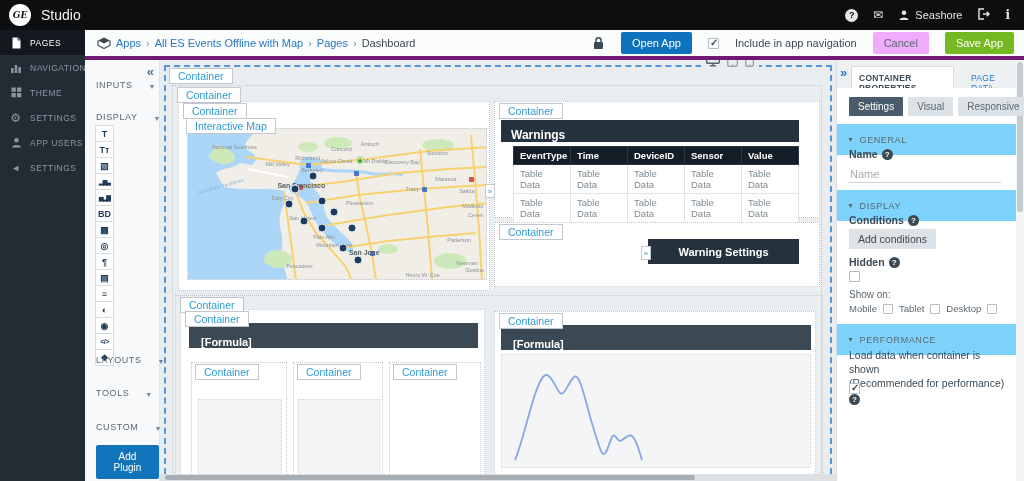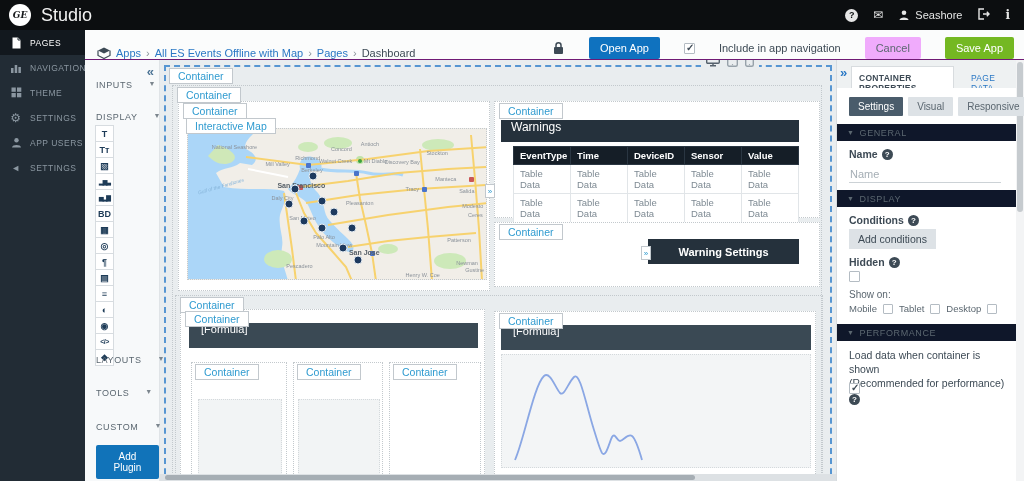--- a/index.html
+++ b/index.html
@@ -2,69 +2,69 @@
 <html><head>
 <meta charset="utf-8">
 <style>
   *{box-sizing:border-box;margin:0;padding:0}
   html,body{width:1024px;height:481px;overflow:hidden}
   body{font-family:"Liberation Sans",sans-serif;font-size:11px;color:#3d4a55;background:#e9edef;position:relative}
 
   
   .topbar{position:absolute;top:0;left:0;right:0;height:30px;background:#0c0e10;display:flex;align-items:center;color:#fff;z-index:30}
   .ge-logo{width:22px;height:22px;border-radius:50%;background:#fff;color:#16181a;display:flex;align-items:center;justify-content:center;font:italic bold 9px "DejaVu Serif",serif;margin-left:9px}
-  .brand{margin-left:10px;font-size:18px;color:#f2f2f2}
+  .brand{margin-left:10px;font-size:14px;color:#f2f2f2}
   .topbar-right{margin-left:auto;display:flex;align-items:center;gap:15px;margin-right:14px;color:#e6e6e6}
   .circle-q{width:13px;height:13px;border-radius:50%;background:#e6e6e6;color:#0c0e10;font-size:9px;font-weight:bold;display:flex;align-items:center;justify-content:center}
   .ticon{font-size:12px;line-height:1}
   .userchip{display:flex;align-items:center;gap:5px;font-size:11px}
   .info-i{font:bold 12px "DejaVu Serif",serif}
 
   
-  .actionbar{position:absolute;top:30px;left:85px;right:0;height:30px;background:#fbfcfc;border-bottom:1px solid #701a75;display:flex;align-items:flex-end;z-index:20}
+  .actionbar{position:absolute;top:30px;left:85px;right:0;height:30px;background:#fbfcfc;border-bottom:4px solid #701a75;display:flex;align-items:center;z-index:20}
   .breadcrumb{display:flex;align-items:center;gap:5px;margin-left:12px;font-size:11px}
   .crumb-link{color:#2a78c5;cursor:pointer}
   .crumb-sep{color:#8a939a}
   .crumb-current{color:#3d4a55}
-  .ab-right{margin-left:auto;display:flex;align-items:center;gap:24px;margin-right:10px}
+  .ab-right{margin-left:auto;display:flex;align-items:center;gap:16px;margin-right:10px}
   .btn{border:none;border-radius:2px;font-family:inherit;font-size:11px;padding:5px 11px;cursor:pointer}
   .btn-open{background:#0f72bf;color:#fff}
   .btn-cancel{background:#f0abfc;color:#5b6770}
   .btn-save{background:#74b822;color:#fff}
   .cb{width:11px;height:11px;border:1px solid #b4bcc3;background:#fff;display:inline-block;border-radius:1px;position:relative;flex:none;cursor:pointer}
   .cb.checked::after{content:"✓";position:absolute;top:-2px;left:1px;font-size:10px;font-weight:bold;color:#3d4a55}
   .inc-label{font-size:11px;color:#3d4a55}
 
   
   .sidebar{position:absolute;top:30px;left:0;width:85px;bottom:0;background:#222c35;z-index:25}
   .side-item{height:25px;display:flex;align-items:center;gap:8px;padding-left:10px;color:#8b97a1;font-size:8.5px;letter-spacing:.5px;cursor:pointer}
   .side-item.active{background:#12181e;color:#fff}
   .side-ic{width:12px;display:flex;justify-content:center;flex:none}
   .side-ic svg{display:block}
 
   
   .palette{position:absolute;top:60px;left:85px;width:75px;bottom:0;background:#f7f9fa;border-right:1px solid #e0e4e7;z-index:10}
   .pal-collapse{position:absolute;top:4px;right:5px;color:#4c7495;font-size:13px;font-weight:bold;cursor:pointer}
-  .pal-sec{position:absolute;left:11px;color:#5b6770;font-size:9px;letter-spacing:.6px;display:flex;align-items:flex-start;gap:16px;cursor:pointer}
+  .pal-sec{position:absolute;left:11px;color:#5b6770;font-size:9px;letter-spacing:.6px;display:flex;align-items:flex-end;gap:16px;cursor:pointer}
   .pal-sec .arr{font-size:7px;color:#7c868e}
   .tools{position:absolute;left:10px;top:66px;width:19px}
   .tool-btn{width:19px;height:17px;background:#fff;border:1px solid #d7dce0;margin-top:-1px;display:flex;align-items:center;justify-content:center;font-size:9px;font-weight:bold;color:#1d3b57;cursor:pointer}
   .tool-btn.tiny{font-size:6px;letter-spacing:-1px}
   .tool-btn.code{font-size:7px;letter-spacing:-.5px}
   .btn-plugin{position:absolute;left:11px;top:385px;background:#1173b9;color:#fff;border:none;border-radius:2px;font-size:10px;padding:6px 9px;cursor:pointer;font-family:inherit}
 
   
   .canvas{position:absolute;top:60px;left:160px;right:188px;bottom:0;background:#e9edef;overflow:hidden;z-index:1}
   .ctab{position:absolute;background:#fff;border:1px solid #c2c8cd;color:#2f9bd0;font-size:10.5px;padding:1px 8px;white-space:nowrap;z-index:3;cursor:pointer}
   .devices{position:absolute;top:-6px;left:541px;display:flex;gap:7px;align-items:center;background:#e9edef;padding:0 5px;z-index:5}
   .dev{cursor:pointer;color:#97a2aa;display:flex}
   .dev.active{color:#55616c}
   .outer-container{position:absolute;left:4px;top:5px;width:668px;height:520px;border:2px dashed #5796d2}
   .dotted{border:1px dotted #c3c9cd;position:absolute;background:transparent}
-  .darkbar{position:absolute;background:#25313c;color:#fff;font-weight:normal;display:flex;align-items:flex-start}
+  .darkbar{position:absolute;background:#25313c;color:#fff;font-weight:bold;display:flex;align-items:flex-end}
   .fbar{background:#3a4954}
   .wtable{position:absolute;border-collapse:collapse;table-layout:fixed}
   .wtable th{background:#151e27;color:#fff;font-size:9.5px;text-align:left;padding:3px 6px;border:1px solid #2a3642;font-weight:bold}
   .wtable td{background:#fff;color:#7e8a93;font-size:9.5px;padding:3px 6px;border:1px solid #e1e5e8}
   .dark-btn{position:absolute;height:25px;background:#25313c;color:#fff;font-weight:bold;font-size:11px;display:flex;align-items:center;justify-content:center;cursor:pointer}
   .handle{position:absolute;width:10px;height:14px;background:#fff;border:1px solid #c2c8cd;color:#2f9bd0;font-size:8px;display:flex;align-items:center;justify-content:center;cursor:pointer;z-index:4}
   .mapbox{position:absolute;border:1px dotted #c3c9cd;overflow:hidden;background:#f1eee8;cursor:pointer}
   .mapbox svg.geo{position:absolute;inset:0}
   .map-label{position:absolute;font-size:5.5px;color:#8a9199;white-space:nowrap;z-index:2}
   .map-label.big{font-size:7px;font-weight:bold;color:#565f67}
@@ -80,21 +80,21 @@
   .rpanel{position:absolute;top:60px;right:8px;width:180px;bottom:0;background:#eef1f2;border-left:1px solid #d8dcdf;z-index:10}
   .panel-expand{position:absolute;top:5px;left:3px;color:#2a78c5;font-size:13px;font-weight:bold;cursor:pointer}
   .ptabs{position:absolute;top:6px;left:14px;display:flex;align-items:flex-end;gap:10px}
   .ptab{font-size:8.5px;letter-spacing:.3px;cursor:pointer;padding:6px 7px}
   .ptab.active{background:#fff;border:1px solid #d8dcdf;border-bottom:none;color:#3d4a55;font-weight:bold}
   .ptab.alt{color:#2a78c5}
   .pcontent{position:absolute;top:28px;left:0;right:0;bottom:0;background:#fff}
   .modes{position:absolute;top:9px;left:12px;display:flex;gap:5px}
   .mode{font-size:10px;padding:4px 9px;border:none;border-radius:1px;background:#dde2e6;color:#5b6770;font-family:inherit;cursor:pointer}
   .mode.active{background:#4a5c6b;color:#fff}
-  .pstrip{position:absolute;left:0;right:0;height:17px;background:#0f172a;display:flex;align-items:center;gap:5px;padding-left:10px;font-size:9px;letter-spacing:.6px;color:#5b6770;cursor:pointer}
+  .pstrip{position:absolute;left:0;right:0;height:31px;background:#7dd3fc;display:flex;align-items:center;gap:5px;padding-left:10px;font-size:9px;letter-spacing:.6px;color:#5b6770;cursor:pointer}
   .pstrip .arr{font-size:7px}
   .plabel{position:absolute;left:12px;font-size:10.5px;font-weight:bold;color:#3d4a55;display:flex;align-items:center;gap:4px}
   .helpdot{width:11px;height:11px;border-radius:50%;background:#3d4a55;color:#fff;font-size:8px;font-weight:bold;display:inline-flex;align-items:center;justify-content:center}
   .pinput{position:absolute;left:12px;width:152px;border:none;border-bottom:1px solid #ccd2d6;background:transparent;font-family:inherit;font-size:11px;padding:2px 1px;color:#3d4a55}
   .pinput::placeholder{color:#a5aeb5}
   .gray-btn{position:absolute;left:12px;background:#dde2e6;color:#3d4a55;border:none;font-size:10.5px;padding:4px 9px;font-family:inherit;cursor:pointer}
   .ptext{position:absolute;left:12px;font-size:10px;color:#5b6770}
   .devrow{position:absolute;left:12px;display:flex;align-items:center;gap:6px;font-size:9.5px;color:#5b6770}
   .perftext{position:absolute;left:12px;right:10px;font-size:10.5px;color:#3d4a55;line-height:1.35}
 

